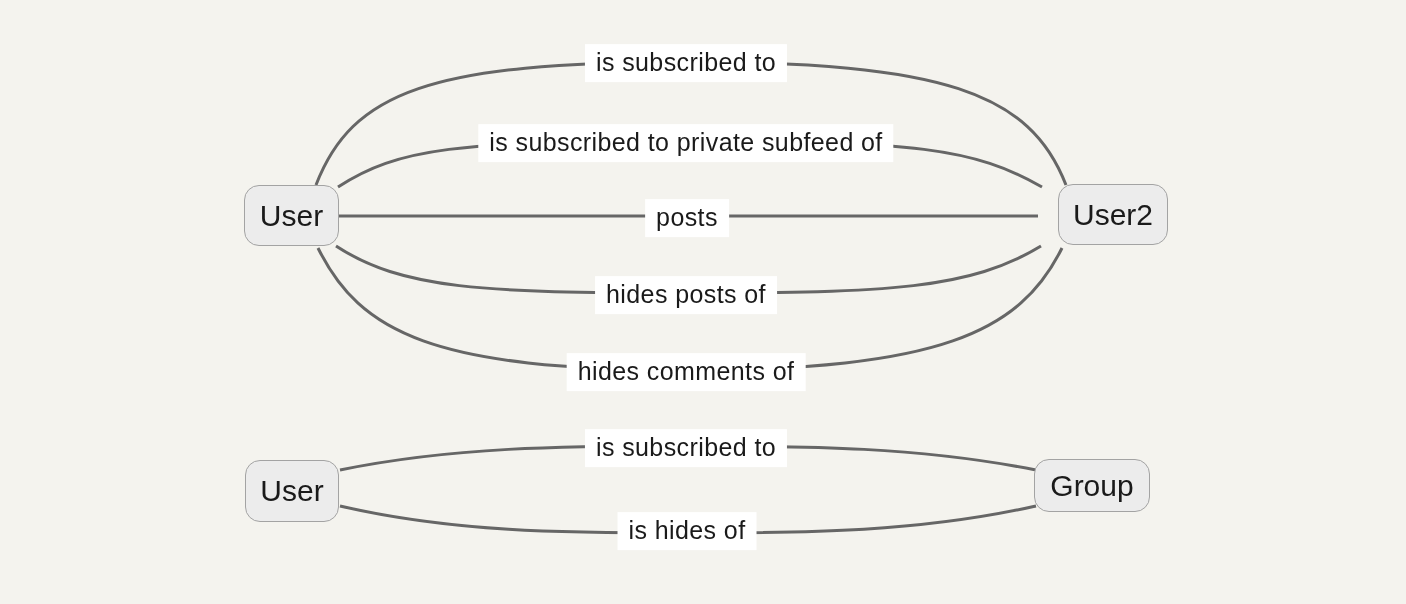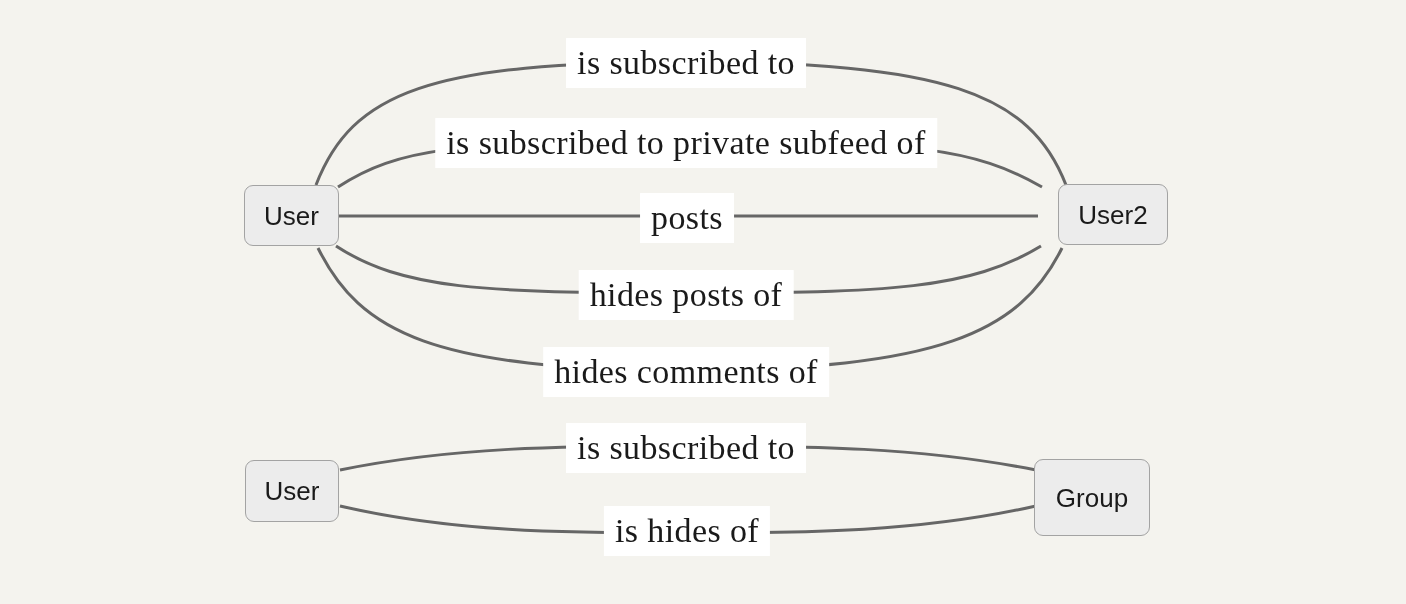--- a/index.html
+++ b/index.html
@@ -32,38 +32,37 @@
     stroke: var(--edge);
     stroke-width: 3px;
   }
   .node {
     position: absolute;
     display: flex;
     align-items: center;
     justify-content: center;
     background: var(--node-fill);
     border: 1.5px solid var(--node-border);
-    border-radius: 9px;
+    border-radius: 15px;
     color: var(--text);
-    font-size: 26px;
+    font-size: 30px;
     line-height: 1;
     padding: 4px 10px;
     white-space: nowrap;
   }
   .edge-label {
     position: absolute;
     transform: translate(-50%, -50%);
     background: var(--label-bg);
     color: var(--text);
-    font-size: 34px;
+    font-size: 25px;
     line-height: 1.35;
     padding: 2px 11px;
     white-space: nowrap;
     letter-spacing: 0.4px;
-    font-family: Liberation Serif, serif;
   }
 </style>
 </head>
 <body>
 
 <div class="canvas">
 
   <svg class="edges" viewBox="0 0 1406 604">
 
     <path class="edge-path" d="M 316 185 C 352 92 430 62 686 62 C 942 62 1030 92 1066 185"></path>
@@ -79,18 +78,18 @@
   <div class="node" style="left:244px; top:185px; width:95px; height:61px;">User</div>
   <div class="node" style="left:1038px; top:184px; width:110px; height:61px;margin-left:20px;">User2</div>
 
   <div class="edge-label" style="left:686px; top:63px;">is subscribed to</div>
   <div class="edge-label" style="left:686px; top:143px;">is subscribed to private subfeed of</div>
   <div class="edge-label" style="left:687px; top:218px;">posts</div>
   <div class="edge-label" style="left:686px; top:295px;">hides posts of</div>
   <div class="edge-label" style="left:686px; top:372px;">hides comments of</div>
 
   <div class="node" style="left:245px; top:460px; width:94px; height:62px;">User</div>
-  <div class="node" style="left:1034px; top:459px; width:116px; height:77px;">Group</div>
+  <div class="node" style="left:1034px; top:459px; width:116px; height:53px;">Group</div>
 
   <div class="edge-label" style="left:686px; top:448px;">is subscribed to</div>
   <div class="edge-label" style="left:687px; top:531px;">is hides of</div>
 
 </div>
 
 </body></html>

